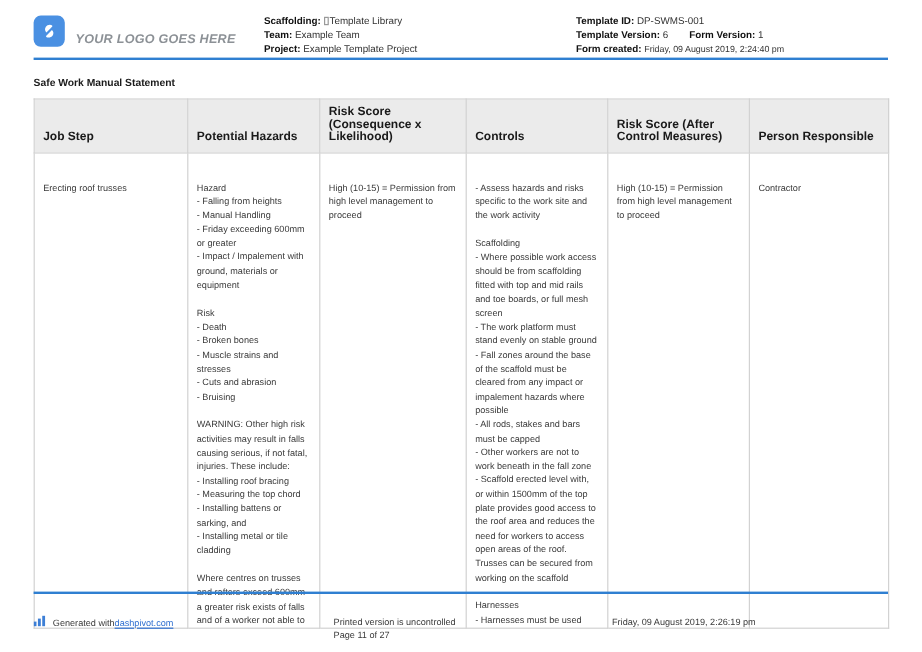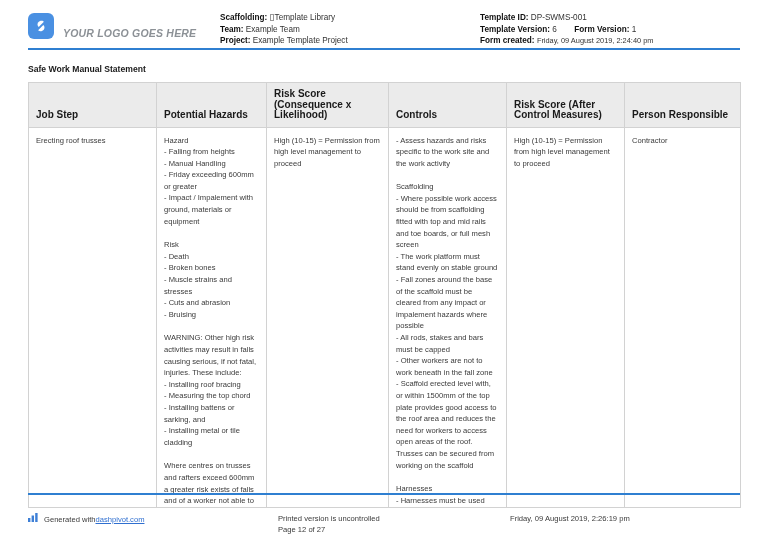--- a/index.html
+++ b/index.html
@@ -106,21 +106,21 @@
     border-top: none;
     vertical-align: top;
     font-size: 7.6px;
     line-height: 11.6px;
     color: #3a3a3a;
     padding: 7px 7px 0 7px;
   }
   .cell-block { margin: 0 0 12px 0; }
   .cell-block:last-child { margin-bottom: 0; }
   .cell-line { display: block; }
-  .clip { max-height: 372px; overflow: hidden; }
+  .clip { max-height: 372px; overflow: hidden; margin-top: 16px; }
 
   
   .rule-bot {
     position: absolute;
     left: 28px; right: 28px;
     bottom: 48px;
     height: 2px;
     background: #2f7fd1;
   }
   .footer {
@@ -303,20 +303,20 @@
           <rect x="0" y="5" width="2.4" height="4" fill="#3d7fd6"></rect>
           <rect x="3.6" y="2.5" width="2.4" height="6.5" fill="#3d7fd6"></rect>
           <rect x="7.2" y="0" width="2.4" height="9" fill="#3d7fd6"></rect>
         </svg>
       </span>
       <span>Generated with </span>
       <span class="link">dashpivot.com</span>
     </div>
     <div class="foot-col-b">
       <div>Printed version is uncontrolled</div>
-      <div>Page 12 of 27</div>
+      <div>Page 11 of 27</div>
     </div>
     <div class="foot-col-c">
       <div>Friday, 09 August 2019, 2:26:19 pm</div>
     </div>
   </div>
 
 </div>
 
 </body></html>

